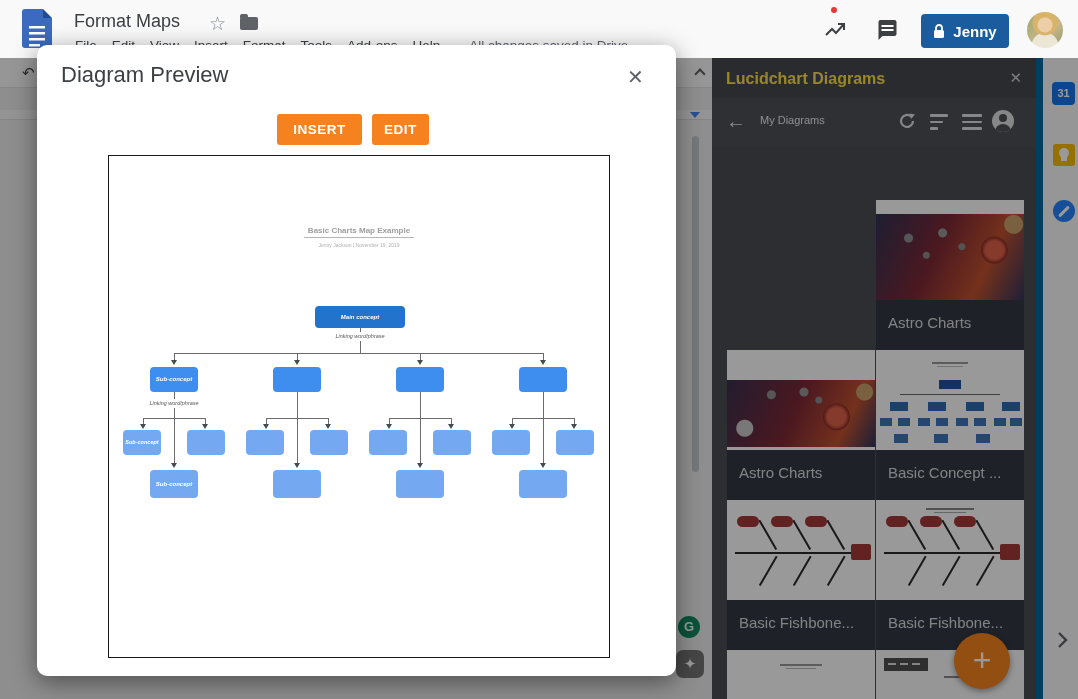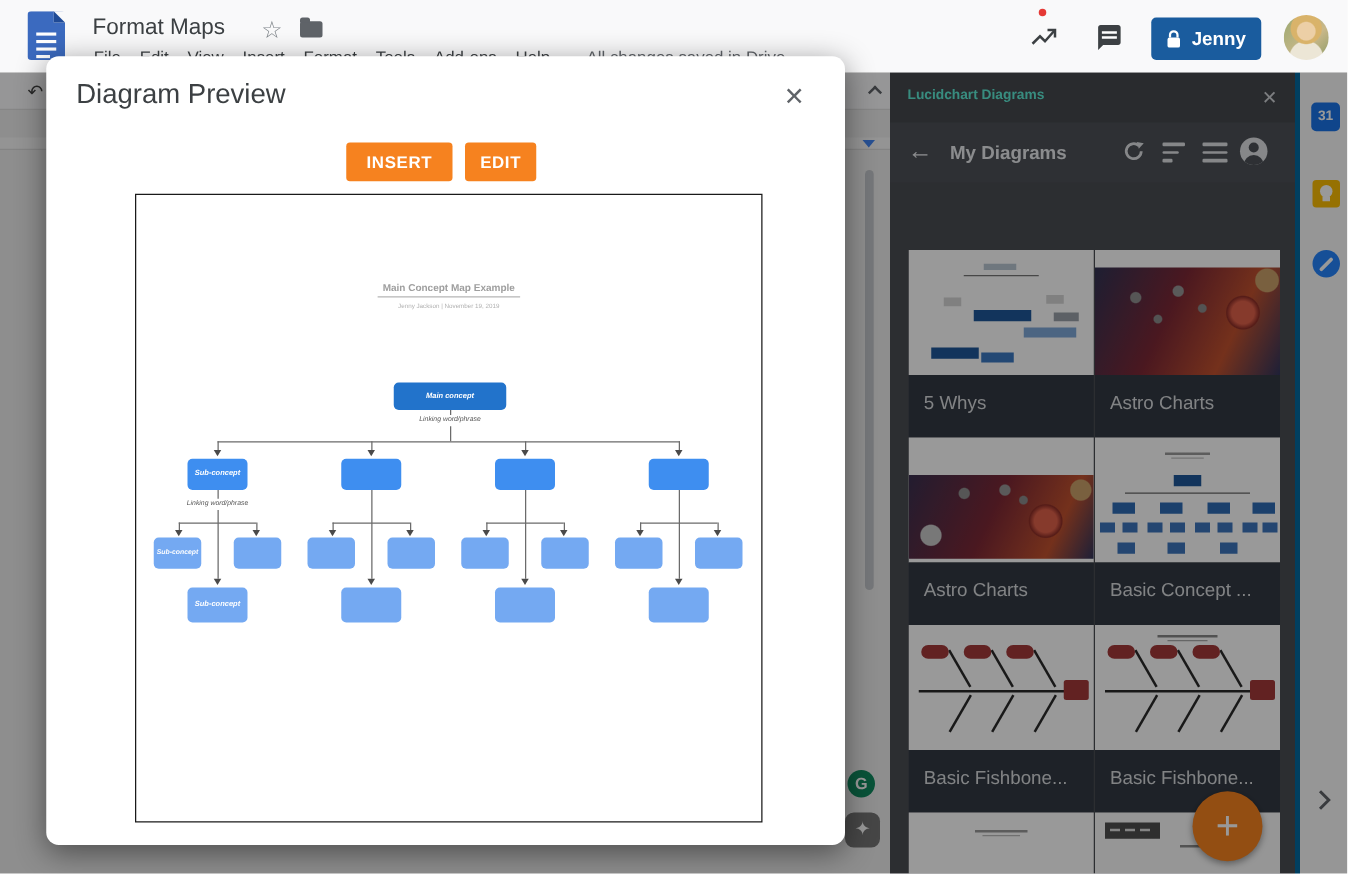--- a/index.html
+++ b/index.html
@@ -40,25 +40,25 @@
   #undo-glyph { position:absolute; left:22px; top:6px; font-size:15px; color:#444; }
   #ruler { position:absolute; left:0; top:52px; width:712px; height:10px; background:#f7f7f7; border-bottom:1px solid #ddd; }
   #ruler-marker { position:absolute; left:690px; top:2px; width:0; height:0; border-left:5px solid transparent; border-right:5px solid transparent; border-top:6px solid #4285f4; }
   #doc-scrollbar { position:absolute; left:692px; top:78px; width:7px; height:336px; background:#c4c7cb; border-radius:4px; }
   #grammarly { position:absolute; left:678px; top:558px; width:22px; height:22px; border-radius:50%; background:#0f8a5f; color:#fff; font-weight:bold; font-size:13px; text-align:center; line-height:22px; }
   #explore-btn { position:absolute; left:676px; top:592px; width:28px; height:28px; border-radius:7px; background:#757575; color:#fff; text-align:center; line-height:28px; font-size:15px; }
 
   
   #lucid-panel { position:absolute; left:712px; top:58px; width:324px; height:641px; background:#4a4d53; overflow:hidden; }
   #lp-header { position:absolute; left:0; top:0; width:324px; height:40px; background:#45484e; }
-  #lp-title { position:absolute; left:14px; top:12px; font-size:11px; font-weight:bold; color:#5eead4; }
+  #lp-title { position:absolute; left:14px; top:12px; font-size:16px; font-weight:bold; color:#fde047; }
   #lp-close { position:absolute; right:14px; top:11px; font-size:15px; color:#cfd2d6; cursor:pointer; }
   #lp-toolbar { position:absolute; left:0; top:40px; width:324px; height:48px; background:#4d5157; }
   #lp-back { position:absolute; left:14px; top:12px; font-size:20px; color:#e8eaed; cursor:pointer; }
-  #lp-nav-title { position:absolute; left:48px; top:16px; font-size:15px; font-weight:bold; color:#e8eaed; }
+  #lp-nav-title { position:absolute; left:48px; top:16px; font-size:11px; font-weight:normal; color:#e8eaed; }
   .lp-bars { position:absolute; top:16px; display:flex; flex-direction:column; gap:4px; cursor:pointer; }
   .lp-bars span { height:2.5px; background:#dfe1e5; border-radius:1px; }
   #lp-person { position:absolute; left:280px; top:12px; width:22px; height:22px; border-radius:50%; background:#dfe1e5; overflow:hidden; cursor:pointer; }
   #lp-person .head { position:absolute; left:7px; top:4px; width:8px; height:8px; border-radius:50%; background:#4d5157; }
   #lp-person .body { position:absolute; left:3px; top:14px; width:16px; height:9px; border-radius:8px 8px 0 0; background:#4d5157; }
   #lp-refresh { position:absolute; left:184px; top:12px; cursor:pointer; }
   #lp-section { position:absolute; left:0; top:88px; width:324px; height:54px; background:#505359; }
   #lp-section-label { position:absolute; left:16px; top:18px; font-size:15px; color:#c8cbcf; }
   #lp-grid { position:absolute; left:0; top:142px; width:324px; height:499px; }
   .card { position:absolute; width:148px; height:150px; cursor:pointer; }
@@ -127,21 +127,21 @@
     radial-gradient(circle at 64px 92px, #2a7de1 0 6px, rgba(0,0,0,0) 7px),
     radial-gradient(circle at 136px 62px, #e2703a 0 5px, rgba(0,0,0,0) 6px),
     radial-gradient(circle at 138px 88px, #e2703a 0 5px, rgba(0,0,0,0) 6px);
     background-size:8px 2px,8px 2px,8px 2px, 44px 13px, 52px 2px, 100% 100%,100% 100%,100% 100%;
     background-position:12px 13px,24px 13px,36px 13px, 8px 8px, 68px 26px, 0 0,0 0,0 0; }
 
   #fab { position:absolute; left:242px; top:575px; width:56px; height:56px; border-radius:50%; background:#f6821f;
     color:#fff; font-size:32px; text-align:center; line-height:54px; z-index:5; box-shadow:0 2px 6px rgba(0,0,0,0.4); cursor:pointer; }
 
   
-  #side-strip { position:absolute; left:1036px; top:58px; width:42px; height:641px; background:#fafafa; border-left:4px solid #0369a1;padding-left:32px; }
+  #side-strip { position:absolute; left:1036px; top:58px; width:42px; height:641px; background:#fafafa; border-left:7px solid #0369a1;padding-left:32px; }
   #cal-icon { position:absolute; left:9px; top:24px; width:23px; height:23px; background:#1a73e8; border-radius:4px; color:#fff; font-size:11px; font-weight:bold; text-align:center; line-height:23px; }
   #keep-icon { position:absolute; left:10px; top:86px; width:22px; height:22px; background:#fbbc04; border-radius:3px; }
   #keep-icon::before { content:""; position:absolute; left:6px; top:4px; width:10px; height:10px; border-radius:50%; background:#fff; }
   #keep-icon::after { content:""; position:absolute; left:8px; top:13px; width:6px; height:4px; background:#fff; }
   #tasks-icon { position:absolute; left:10px; top:142px; width:22px; height:22px; background:#2684fc; border-radius:50%; }
   #tasks-icon::before { content:""; position:absolute; left:4px; top:10px; width:14px; height:3px; background:#fff; border-radius:2px; transform:rotate(-45deg); }
   #strip-chevron { position:absolute; left:12px; top:572px; font-size:18px; color:#5f6368; cursor:pointer; }
 
   
   #backdrop { position:absolute; left:0; top:58px; width:1078px; height:641px; background:rgba(0,0,0,0.40); z-index:30; }
@@ -211,24 +211,20 @@
         <span style="width:20px"></span>
       </span>
       <span id="lp-person">
         <span class="head"></span>
         <span class="body"></span>
       </span>
     </div>
 
     <div id="lp-grid">
 
-      <div class="card" style="left:15px;top:0">
-        <div class="thumb t-fivewhys"></div>
-        <div class="card-label">5 Whys</div>
-      </div>
       <div class="card" style="left:164px;top:0">
         <div class="thumb">
           <div class="t-space-band" style="top:14px;bottom:0"></div>
         </div>
         <div class="card-label">Astro Charts</div>
       </div>
 
       <div class="card" style="left:15px;top:150px">
         <div class="thumb">
           <div class="t-space2-band" style="top:30px;bottom:3px"></div>
@@ -340,21 +336,21 @@
     </div>
     <div id="avatar"></div>
   </div>
 
   <div id="modal">
     <div id="modal-title">Diagram Preview</div>
     <div id="modal-close">✕</div>
     <button class="orange-btn" id="insert-btn">INSERT</button>
     <button class="orange-btn" id="edit-btn">EDIT</button>
     <div id="cmap">
-        <div class="cm-title" style="left:50%;top:70px;transform:translateX(-50%);">Main Concept Map Example</div>
+        <div class="cm-title" style="left:50%;top:70px;transform:translateX(-50%);">Basic Charts Map Example</div>
         <div class="cm-sub" style="left:50%;top:86px;transform:translateX(-50%);">Jenny Jackson  |  November 19, 2019</div>
         <div class="cm-box cm-main" style="left:206px;top:150px;width:90px;height:22px;line-height:22px;">Main concept</div>
         <div class="cm-vline" style="left:251px;top:172px;height:25px;"></div>
         <div class="cm-label" style="left:211px;top:176px;width:80px;">Linking word/phrase</div>
         <div class="cm-hline" style="left:65px;top:197px;width:370px;"></div>
         <div class="cm-vline" style="left:65px;top:197px;height:7px;"></div>
         <div class="cm-arrow" style="left:62px;top:204px;"></div>
         <div class="cm-box cm-b2" style="left:41px;top:211px;width:48px;height:25px;line-height:25px;">Sub-concept</div>
         <div class="cm-vline" style="left:65px;top:236px;height:71px;"></div>
         <div class="cm-label" style="left:27px;top:243px;width:76px;">Linking word/phrase</div>

